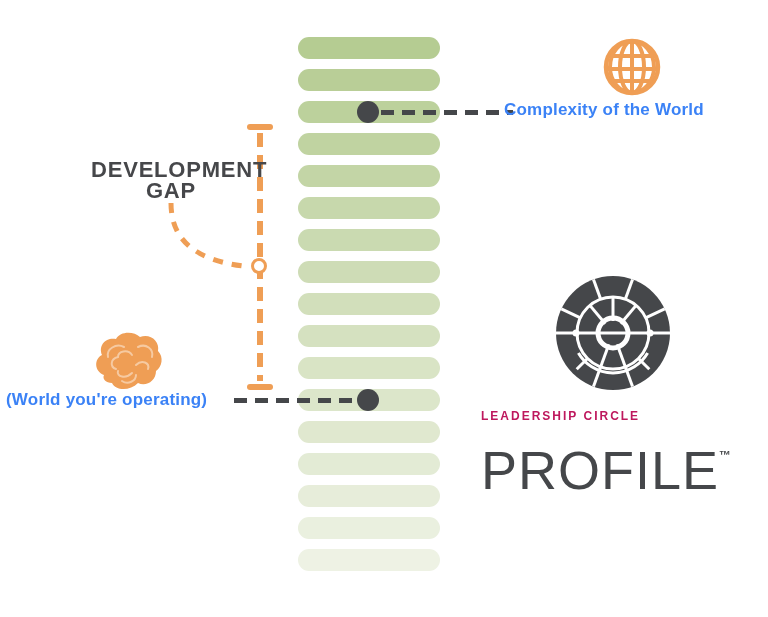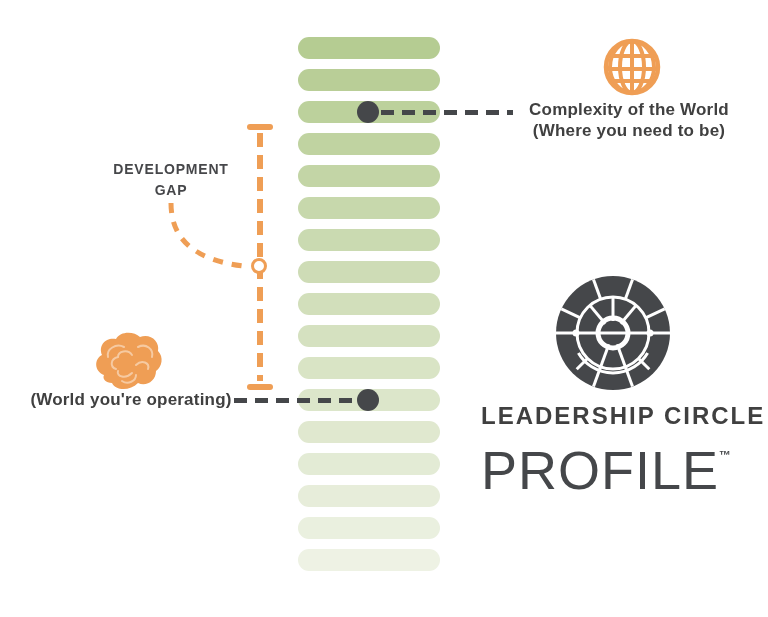--- a/index.html
+++ b/index.html
@@ -22,34 +22,34 @@
     background:#45474a;left:357px;z-index:4;
   }
   .leader{
     position:absolute;height:5px;z-index:3;
     background:repeating-linear-gradient(90deg,#45474a 0 13px,transparent 13px 21px);
   }
   #world-leader{left:381px;width:132px;}
   #mind-leader{left:234px;width:121px;}
   
   .callout-text{
-    position:absolute;width:250px;text-align:center;
-    color:#404040;font-weight:bold;font-size:17px;line-height:21px;
+    position:absolute;width:250px;
+    color:#3b82f6;font-weight:bold;font-size:17px;line-height:21px;
     letter-spacing:0.2px;z-index:3;
   }
   #world-text{left:504px;top:99px;}
   #mind-text{left:6px;top:389px;}
   
   .icon-svg{position:absolute;z-index:2;}
   #globe-svg{left:600px;top:35px;}
   #brain-svg{left:92px;top:329px;}
   
   .gap-text{
     position:absolute;left:91px;top:159px;width:160px;text-align:center;
-    color:#46474a;font-weight:bold;font-size:14px;line-height:21px;
+    color:#46474a;font-weight:bold;font-size:22px;line-height:21px;
     letter-spacing:0.8px;z-index:3;
   }
   .bracket-line{
     position:absolute;left:257px;top:133px;width:6px;height:248px;z-index:2;
     background:repeating-linear-gradient(180deg,#ef9e55 0 14px,transparent 14px 22px);
   }
   .bracket-cap{
     position:absolute;left:247px;width:26px;height:6px;border-radius:3px;
     background:#ef9e55;z-index:2;
   }
@@ -57,21 +57,21 @@
   #cap-bottom{top:384px;}
   .bracket-junction{
     position:absolute;left:251px;top:258px;width:10px;height:10px;
     border:3px solid #ef9e55;border-radius:50%;background:#ffffff;z-index:3;
   }
   .arc-overlay{position:absolute;left:0;top:0;z-index:2;pointer-events:none;}
   
   #logo-mark{left:553px;top:273px;}
   .logo-brand{
     position:absolute;left:481px;top:404px;width:268px;text-align:left;
-    color:#404040;font-weight:bold;font-size:24px;line-height:24px;
+    color:#be185d;font-weight:bold;font-size:12px;line-height:24px;
     letter-spacing:2px;z-index:3;white-space:nowrap;
   }
   .logo-product{
     position:absolute;left:481px;top:424px;width:268px;
     color:#45474a;font-weight:300;font-size:54px;line-height:62px;
     letter-spacing:1px;z-index:3;white-space:nowrap;
   }
   .logo-product .tm{font-size:12px;font-weight:bold;vertical-align:30px;letter-spacing:0;}
 </style>
 </head>
@@ -110,21 +110,20 @@
       <line x1="5" y1="21" x2="59" y2="21"></line>
       <line x1="5" y1="34" x2="59" y2="34"></line>
       <line x1="5" y1="46" x2="59" y2="46"></line>
       <line x1="32" y1="5" x2="32" y2="59"></line>
       <ellipse cx="32" cy="32" rx="12" ry="26"></ellipse>
       <ellipse cx="32" cy="32" rx="22" ry="26"></ellipse>
     </g>
   </svg>
   <div class="callout-text" id="world-text">
     <div>Complexity of the World</div>
-    <div>(Where you need to be)</div>
   </div>
 
   <div class="marker-dot" id="mind-dot" style="top: 389px;"></div>
   <div class="leader" id="mind-leader" style="top: 397.5px;"></div>
   <svg class="icon-svg" id="brain-svg" width="72" height="64" viewBox="0 0 72 64">
     <path fill="#ef9e55" d="M 12 46 C 2 42 2 30 10 26 C 6 16 14 8 24 10 C 28 2 42 2 48 8 C 58 4 68 12 66 22 C 72 28 70 38 64 42 C 64 52 54 58 46 54 C 38 62 24 62 20 54 C 14 54 10 50 12 46 Z"></path>
     <g stroke="#ffffff" stroke-opacity="0.45" stroke-width="2" fill="none" stroke-linecap="round">
       <path d="M 16 28 C 14 20 24 14 32 18"></path>
       <path d="M 24 40 C 18 38 18 30 26 28 C 26 22 36 20 40 26"></path>
       <path d="M 40 44 C 34 50 24 48 26 42"></path>

